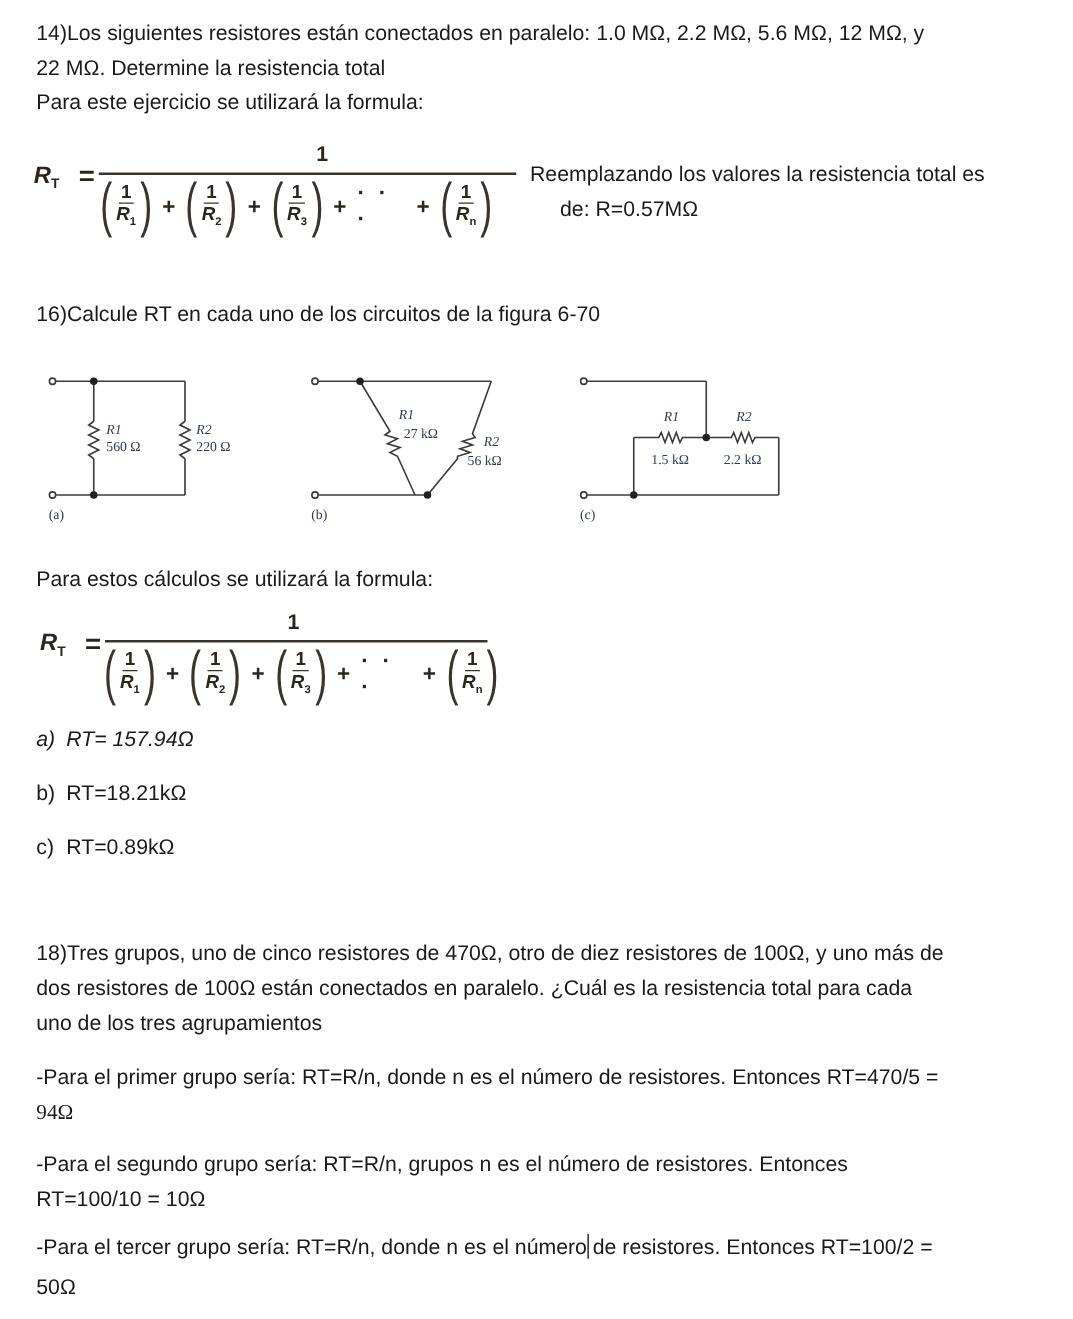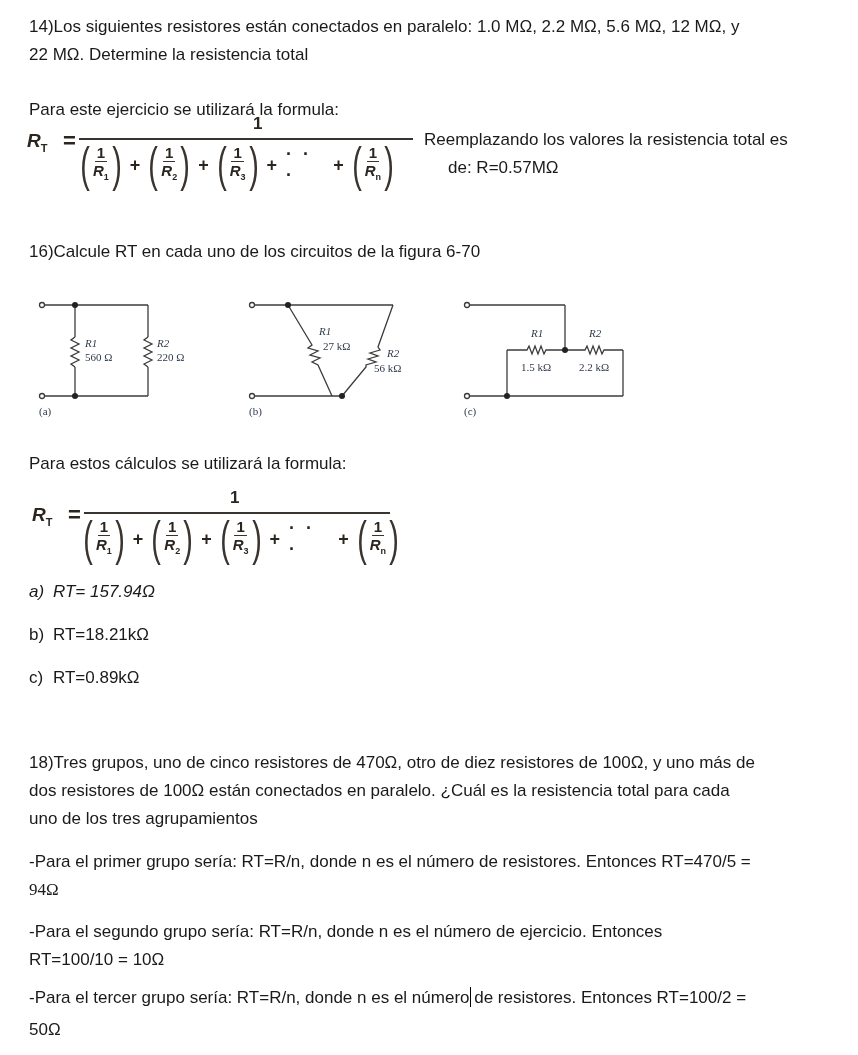--- a/index.html
+++ b/index.html
@@ -33,21 +33,21 @@
     .dots { font-size: 18px; font-weight: bold; margin: 0 4px; letter-spacing: 3px; }
     .circuit { position: absolute; }
     .circuit svg text { font-family: "Liberation Serif", serif; fill: #2f3a4a; }
     .cursor { display: inline-block; width: 1px; height: 20px; background: #000; vertical-align: -4px; margin: 0 -1px 0 0; }
   </style>
 </head>
 <body>
 
 <p class="p" style="top:13px;">14)Los siguientes resistores están conectados en paralelo: 1.0 MΩ, 2.2 MΩ, 5.6 MΩ, 12 MΩ, y</p>
 <p class="p" style="top:41px;">22 MΩ. Determine la resistencia total</p>
-<p class="p" style="top:96px;text-align:right;">Para este ejercicio se utilizará la formula:</p>
+<p class="p" style="top:68px;text-align:right;">Para este ejercicio se utilizará la formula:</p>
 
 <div class="formula" style="left:27px; top:116px; width:370px; height:74px;">
   <span class="lhs"><span>R</span><sub>T</sub></span>
   <span class="eq">=</span>
   <span class="num" style="left:226px;">1</span>
   <div class="bar" style="left:52px; width:334px;"></div>
   <div class="den" style="left:50px;">
     <span class="paren">(</span>
       <span class="frac">
         <span class="n">1</span>
@@ -196,17 +196,17 @@
 <p class="p" style="top:621px;"><span style="display:inline-block;width:24px;">b)</span><span>RT=18.21kΩ</span></p>
 <p class="p" style="top:664px;"><span style="display:inline-block;width:24px;">c)</span><span>RT=0.89kΩ</span></p>
 
 <p class="p" style="top:749px;">18)Tres grupos, uno de cinco resistores de 470Ω, otro de diez resistores de 100Ω, y uno más de</p>
 <p class="p" style="top:777px;text-align:right;">dos resistores de 100Ω están conectados en paralelo. ¿Cuál es la resistencia total para cada</p>
 <p class="p" style="top:805px;">uno de los tres agrupamientos</p>
 
 <p class="p" style="top:848px;">-Para el primer grupo sería: RT=R/n, donde n es el número de resistores. Entonces RT=470/5 =</p>
 <p class="p" style="top:876px;font-family:Liberation Serif, serif;">94Ω</p>
 
-<p class="p" style="top:918px;">-Para el segundo grupo sería: RT=R/n, donde n es el número de ejercicio. Entonces</p>
+<p class="p" style="top:918px;">-Para el segundo grupo sería: RT=R/n, grupos n es el número de resistores. Entonces</p>
 <p class="p" style="top:946px;">RT=100/10 = 10Ω</p>
 
 <p class="p" style="top:984px;"><span>-Para el tercer grupo sería: RT=R/n, donde n es el número</span><span class="cursor"></span> <span>de resistores. Entonces RT=100/2 =</span></p>
 <p class="p" style="top:1016px;">50Ω</p>
 
 </body></html>

